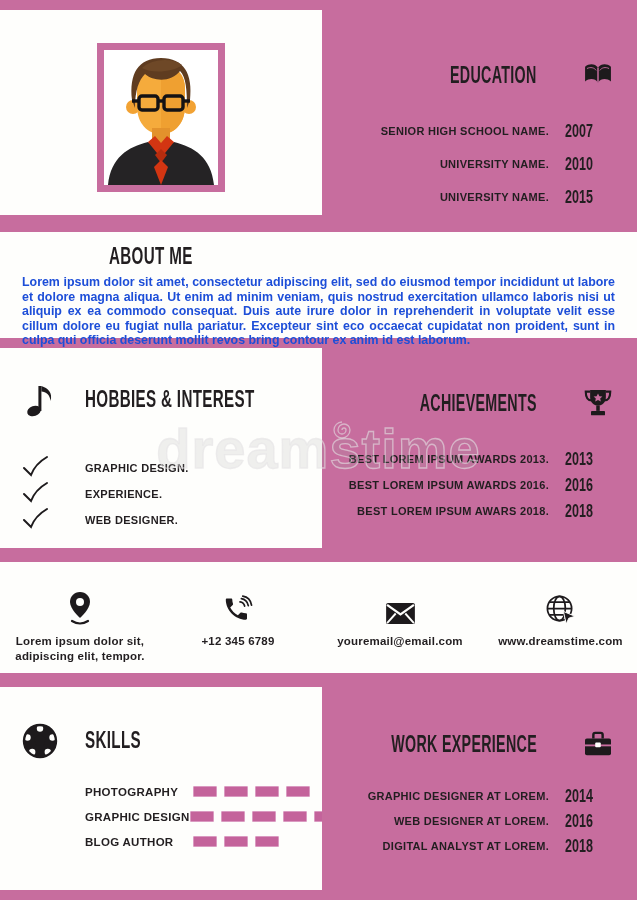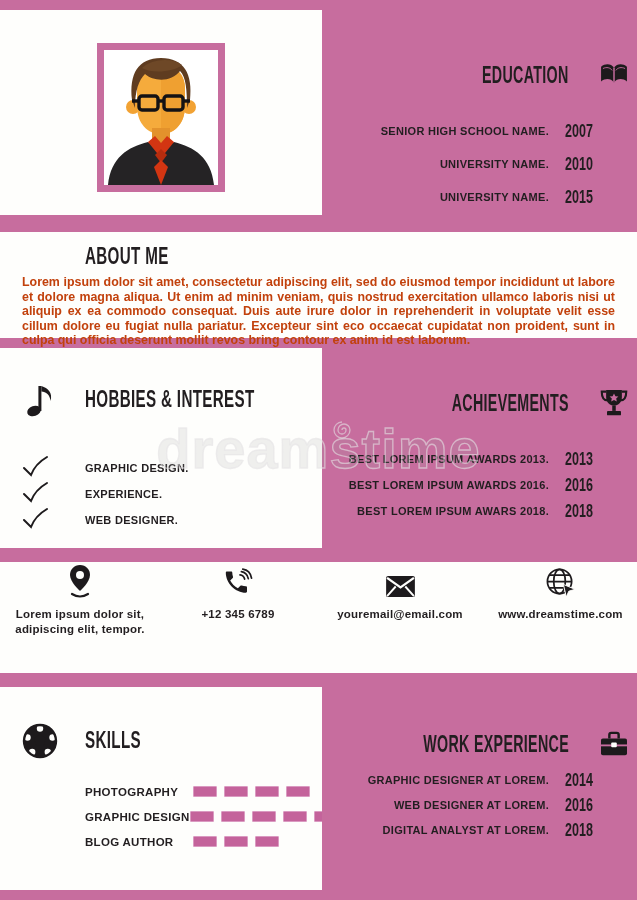--- a/index.html
+++ b/index.html
@@ -28,21 +28,21 @@
     font-size:23px;
     line-height:23px;
     letter-spacing:.5px;
     white-space:nowrap;
     color:var(--ink);
   }
   .hd-r{transform:scaleX(.62);transform-origin:right center}
   .hd-l{transform:scaleX(.66);transform-origin:left center}
 
   
-  .sec-head{display:flex;justify-content:flex-end;align-items:center;gap:30px;padding-right:8px}
+  .sec-head{display:flex;justify-content:flex-end;align-items:center;gap:46px;padding-right:24px}
   .sec-head .hicon{width:30px;height:30px;flex:none;display:flex;align-items:center;justify-content:center}
   .rows{margin-top:24px}
   .row{display:flex;align-items:center;height:33px}
   .row .lbl{flex:1;text-align:right;font-size:11px;font-weight:700;letter-spacing:.3px;white-space:nowrap}
   .row .yr{width:48px;margin-left:16px;margin-right:24px;text-align:left}
   .yr span{display:inline-block;font-size:19px;font-weight:700;transform:scaleX(.66);transform-origin:left center;white-space:nowrap}
   .rows.tight .row{height:26px}
   .rows.tight25 .row{height:25px}
 
   
@@ -55,28 +55,28 @@
 
   
   .photo-frame{
     position:absolute;left:97px;top:33px;width:128px;height:149px;
     border:7px solid var(--pink);background:#fff;
   }
   .photo-frame svg{display:block;width:114px;height:135px}
 
   
   .about{background:var(--paper);padding:13px 22px 0 22px}
-  .about .hd-wrap{margin-left:63px}
+  .about .hd-wrap{margin-left:87px}
   .about p{
     margin-top:7px;font-size:12.4px;font-weight:700;line-height:14.6px;
-    text-align:justify;color:#c2410c;
-  }
-
-  
-  .contact{display:flex;background:var(--paper);}
+    text-align:justify;color:#1d4ed8;
+  }
+
+  
+  .contact{display:flex;background:var(--paper);padding-top:27px}
   .c-col{display:flex;flex-direction:column;align-items:center;text-align:center}
   .c-col .cicon{height:36px;display:flex;align-items:flex-end;justify-content:center}
   .c-col .ctext{margin-top:9px;font-size:11.5px;font-weight:700;line-height:15px;letter-spacing:.2px}
   .c1{width:160px}.c2{width:156px}.c3{width:168px}.c4{width:153px}
 
   
   .skill-row{display:flex;align-items:center;height:25px}
   .skill-row .slbl{width:108px;font-size:11.5px;font-weight:700;letter-spacing:.3px;white-space:nowrap}
   .segs{display:flex;gap:7px}
   .segs .seg{width:24px;height:11px;background:var(--seg);border:1px solid #da9ac1;border-radius:1px}
@@ -343,21 +343,21 @@
         <span class="hd hd-r">WORK EXPERIENCE</span>
         <span class="hicon">
           <svg class="ic" width="30" height="26" viewBox="0 0 32 28">
             <path d="M11 8 V4 c0 -1.2 .8 -2 2 -2 h6 c1.2 0 2 .8 2 2 v4" stroke="#1d1a1c" stroke-width="2.6" fill="none"></path>
             <rect x="2" y="8" width="28" height="18" rx="2" fill="#1d1a1c"></rect>
             <rect x="2" y="14.5" width="28" height="2" fill="#c76d9e"></rect>
             <rect x="13" y="12.5" width="6" height="5" rx="1" fill="#fefefc"></rect>
           </svg>
         </span>
       </div>
-      <div class="rows tight25" style="margin-top:8px">
+      <div class="rows tight25" style="margin-top:24px">
         <div class="row">
           <span class="lbl">GRAPHIC DESIGNER AT LOREM.</span>
           <span class="yr"><span>2014</span></span>
         </div>
         <div class="row">
           <span class="lbl">WEB DESIGNER AT LOREM.</span>
           <span class="yr"><span>2016</span></span>
         </div>
         <div class="row">
           <span class="lbl">DIGITAL ANALYST AT LOREM.</span>

